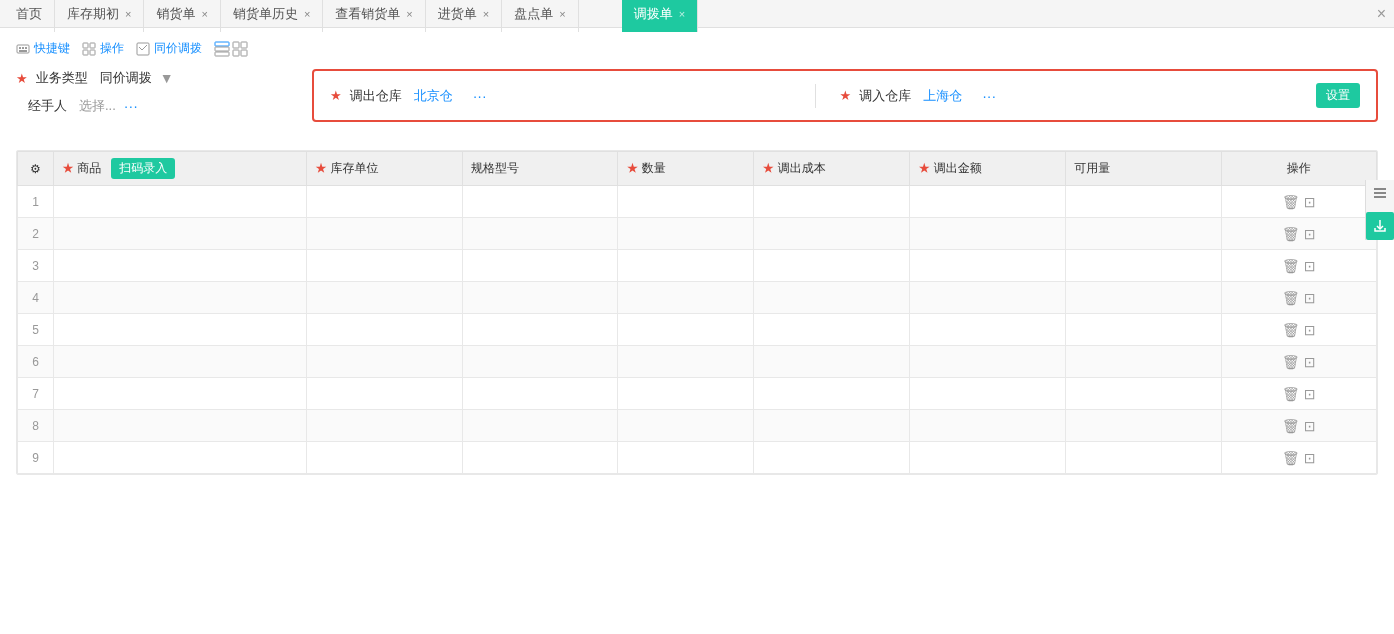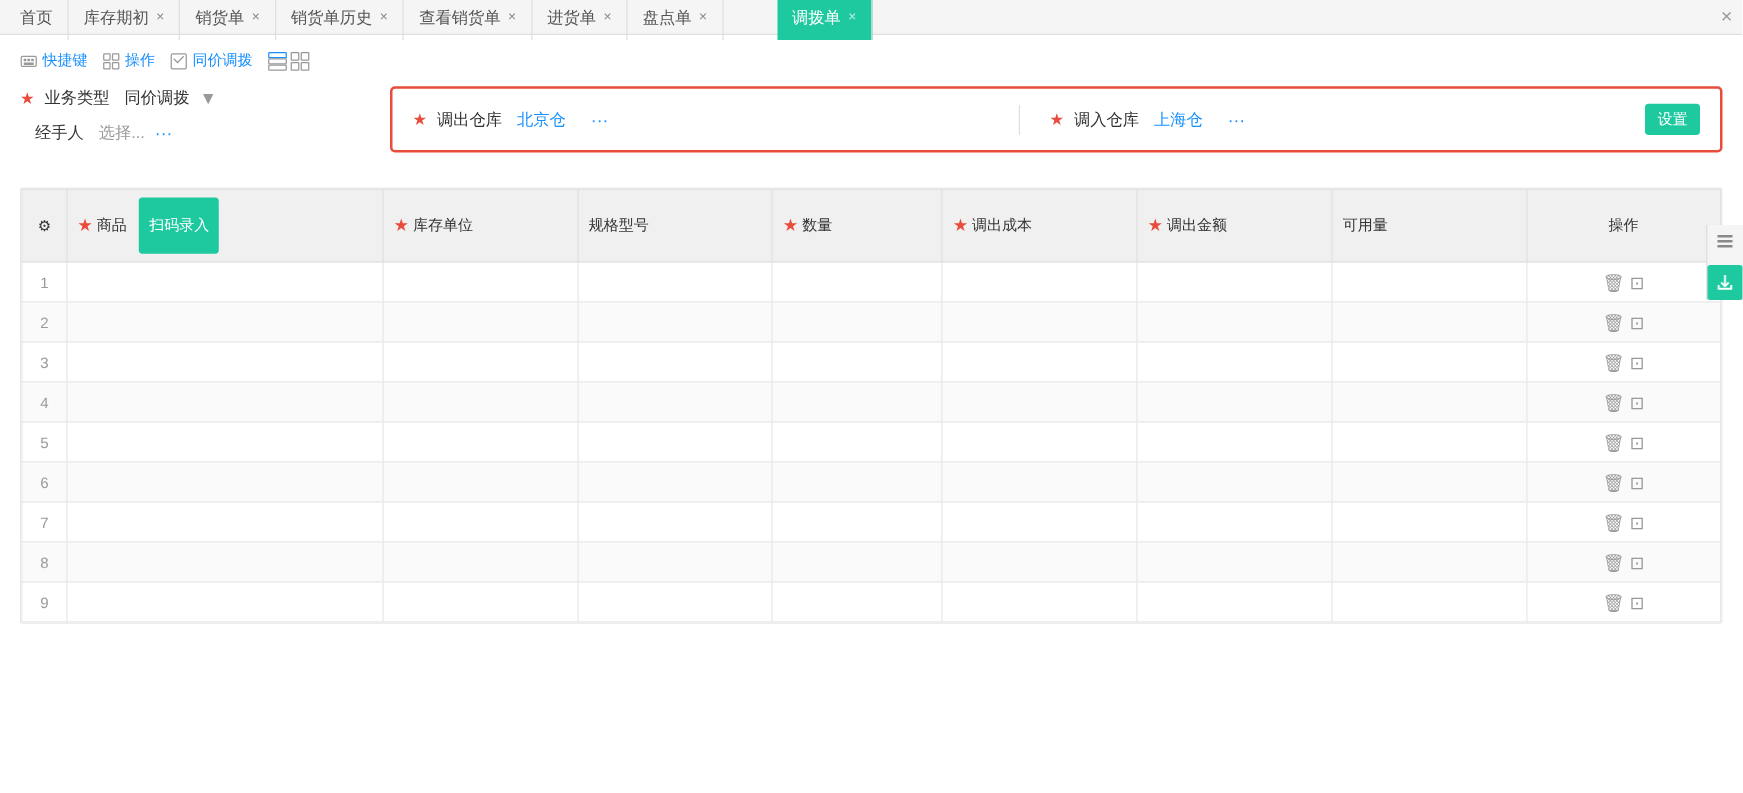--- a/index.html
+++ b/index.html
@@ -176,21 +176,21 @@
     .action-icon {
       cursor: pointer;
       color: #999;
       font-size: 14px;
       margin: 0 2px;
     }
     .scan-btn {
       background: #1ec9a0;
       color: #fff;
       border: none;
-      padding: 14px 8px;
+      padding: 2px 8px;
       border-radius: 3px;
       cursor: pointer;
       font-size: 12px;
     }
     .th-gear {
       text-align: center;
     }
     .col-product { min-width: 120px; }
     .col-unit { min-width: 80px; }
     .col-spec { min-width: 80px; }

